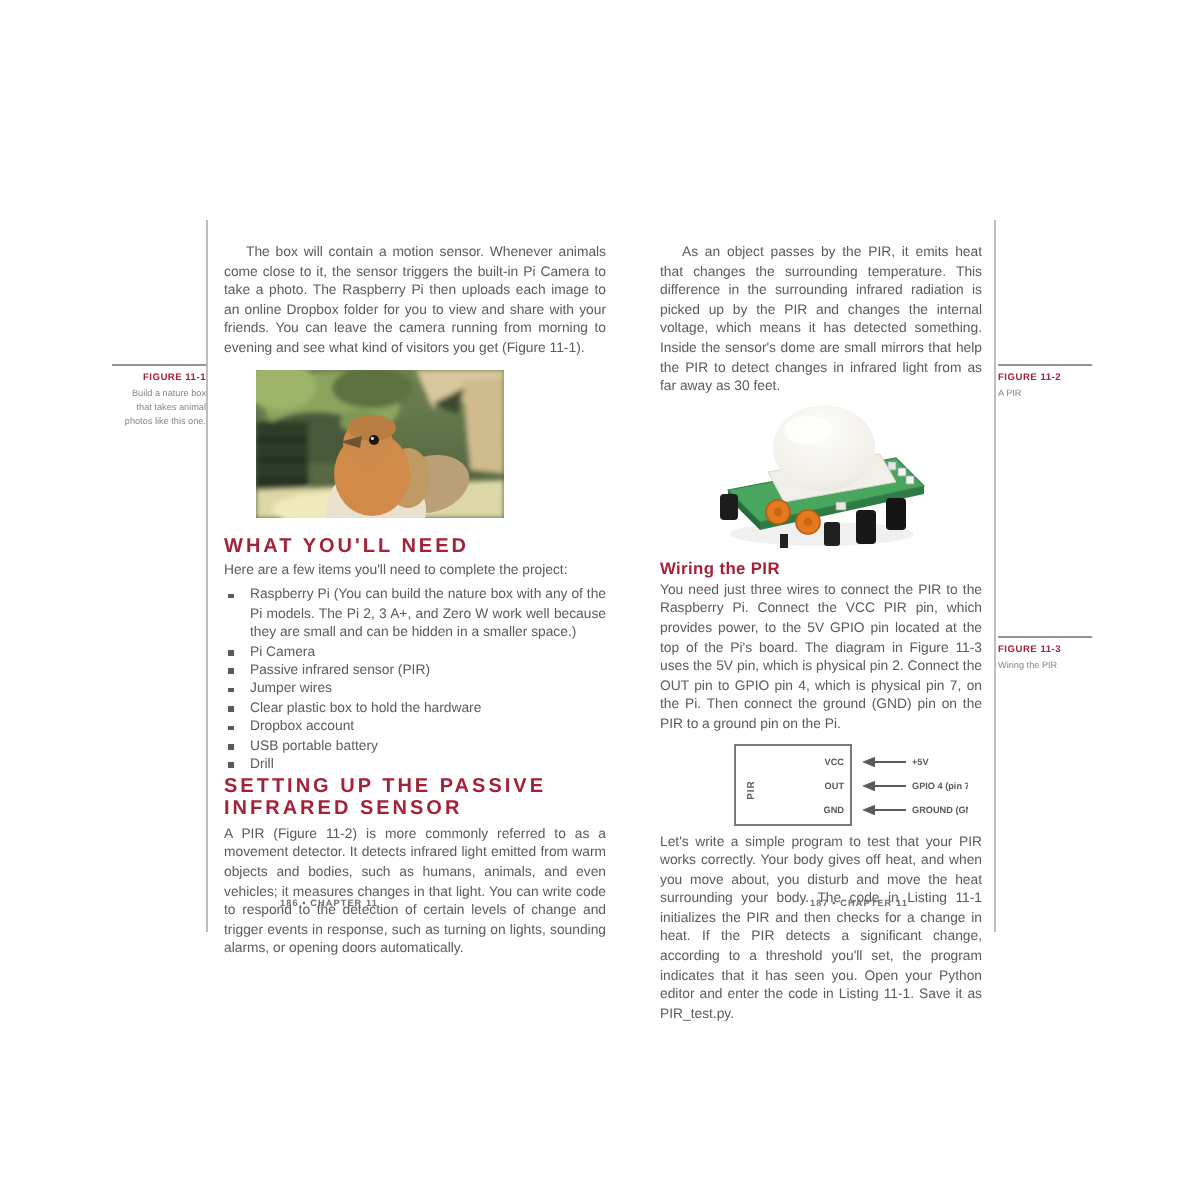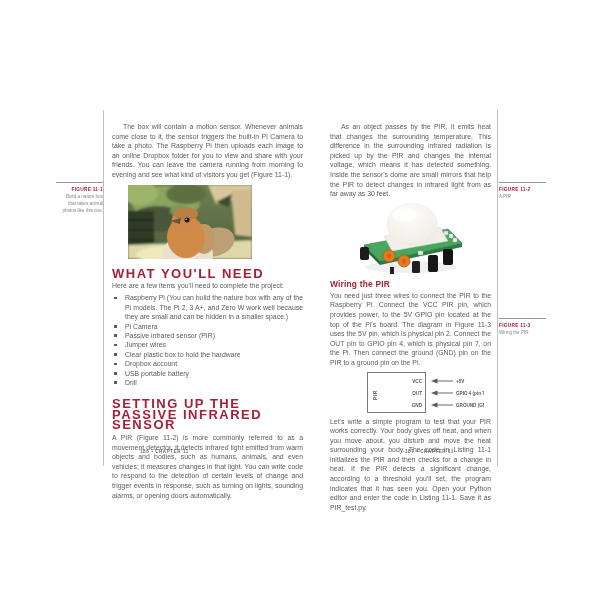--- a/index.html
+++ b/index.html
@@ -17,21 +17,21 @@
   .fig-cap .cap-label{display:block;color:#a42139;font-weight:bold;font-size:4.8px;letter-spacing:.25px;line-height:7px;}
   .fig-cap .cap-line{display:block;color:#84868a;font-size:4.6px;line-height:7px;}
   .cap-right{text-align:right;}
   .cap-left{text-align:left;}
 
   
   .main-col{position:absolute;top:122px;}
   .body-text{font-size:6.9px;line-height:9.6px;text-align:justify;color:#5a5b5e;margin:0;}
   .indent{text-indent:11px;}
 
-  .h-caps{color:#a42139;font-size:13px;font-weight:bold;letter-spacing:1.5px;line-height:10.2px;margin:0;}
+  .h-caps{color:#a42139;font-size:10px;font-weight:bold;letter-spacing:1.5px;line-height:10.2px;margin:0;}
   .h-sub{color:#a42139;font-size:8.4px;font-weight:bold;letter-spacing:.2px;line-height:10px;margin:0;}
 
   ul.items{list-style:none;margin:3px 0 0 0;padding:0;}
   ul.items li{position:relative;padding-left:13px;margin:0;font-size:6.9px;line-height:9.4px;text-align:justify;}
   ul.items li::before{content:"";position:absolute;left:2px;top:3.4px;width:2.6px;height:2.6px;background:#5a5b5e;}
 
   .photo{display:block;}
   .bird-photo{width:124px;height:74px;margin:5px 0 0 16px;}
   .pir-photo{width:114px;height:76px;margin:0 0 0 26px;}
   .diagram{display:block;margin:3px 0 0 36px;}
@@ -105,21 +105,21 @@
       <li>Raspberry Pi (You can build the nature box with any of the Pi models. The Pi 2, 3 A+, and Zero W work well because they are small and can be hidden in a smaller space.)</li>
       <li>Pi Camera</li>
       <li>Passive infrared sensor (PIR)</li>
       <li>Jumper wires</li>
       <li>Clear plastic box to hold the hardware</li>
       <li>Dropbox account</li>
       <li>USB portable battery</li>
       <li>Drill</li>
     </ul>
 
-    <h2 class="h-caps" style="margin-top:12px;width:170px;">SETTING UP THE PASSIVE INFRARED SENSOR</h2>
+    <h2 class="h-caps" style="margin-top:2px;width:170px;">SETTING UP THE PASSIVE INFRARED SENSOR</h2>
     <p class="body-text" style="margin-top:3px;">A PIR (Figure 11-2) is more commonly referred to as a movement detector. It detects infrared light emitted from warm objects and bodies, such as humans, animals, and even vehicles; it measures changes in that light. You can write code to respond to the detection of certain levels of change and trigger events in response, such as turning on lights, sounding alarms, or opening doors automatically.</p>
   </div>
 
   <div class="footer" style="left:140px;top:449px;">186 • CHAPTER 11</div>
 
   <div class="vrule" style="left:497px;"></div>
 
   <div class="fig-cap cap-left" style="left:499px;top:182px;">
     <span class="cap-label">FIGURE 11-2</span>
     <span class="cap-line">A PIR</span>

